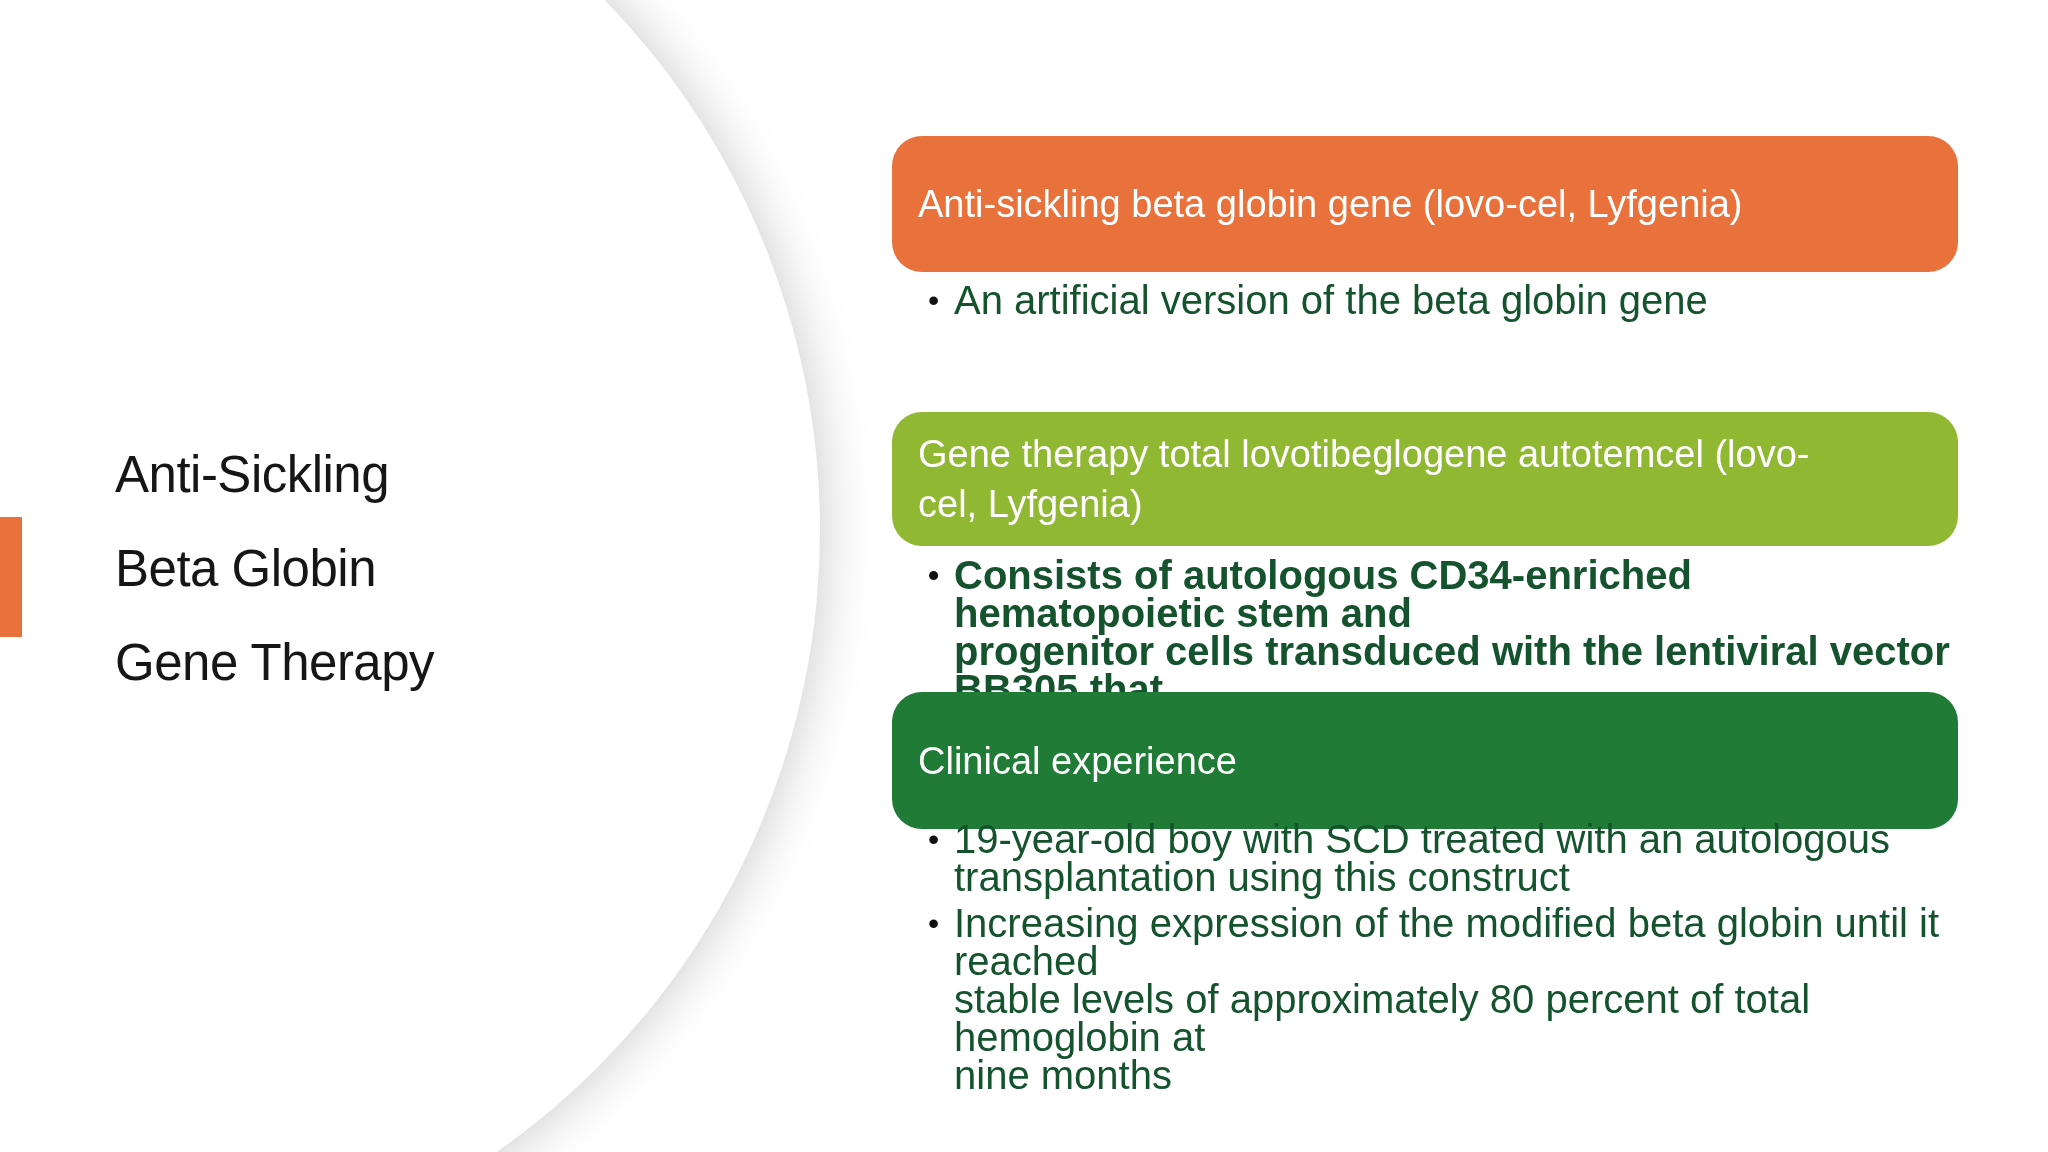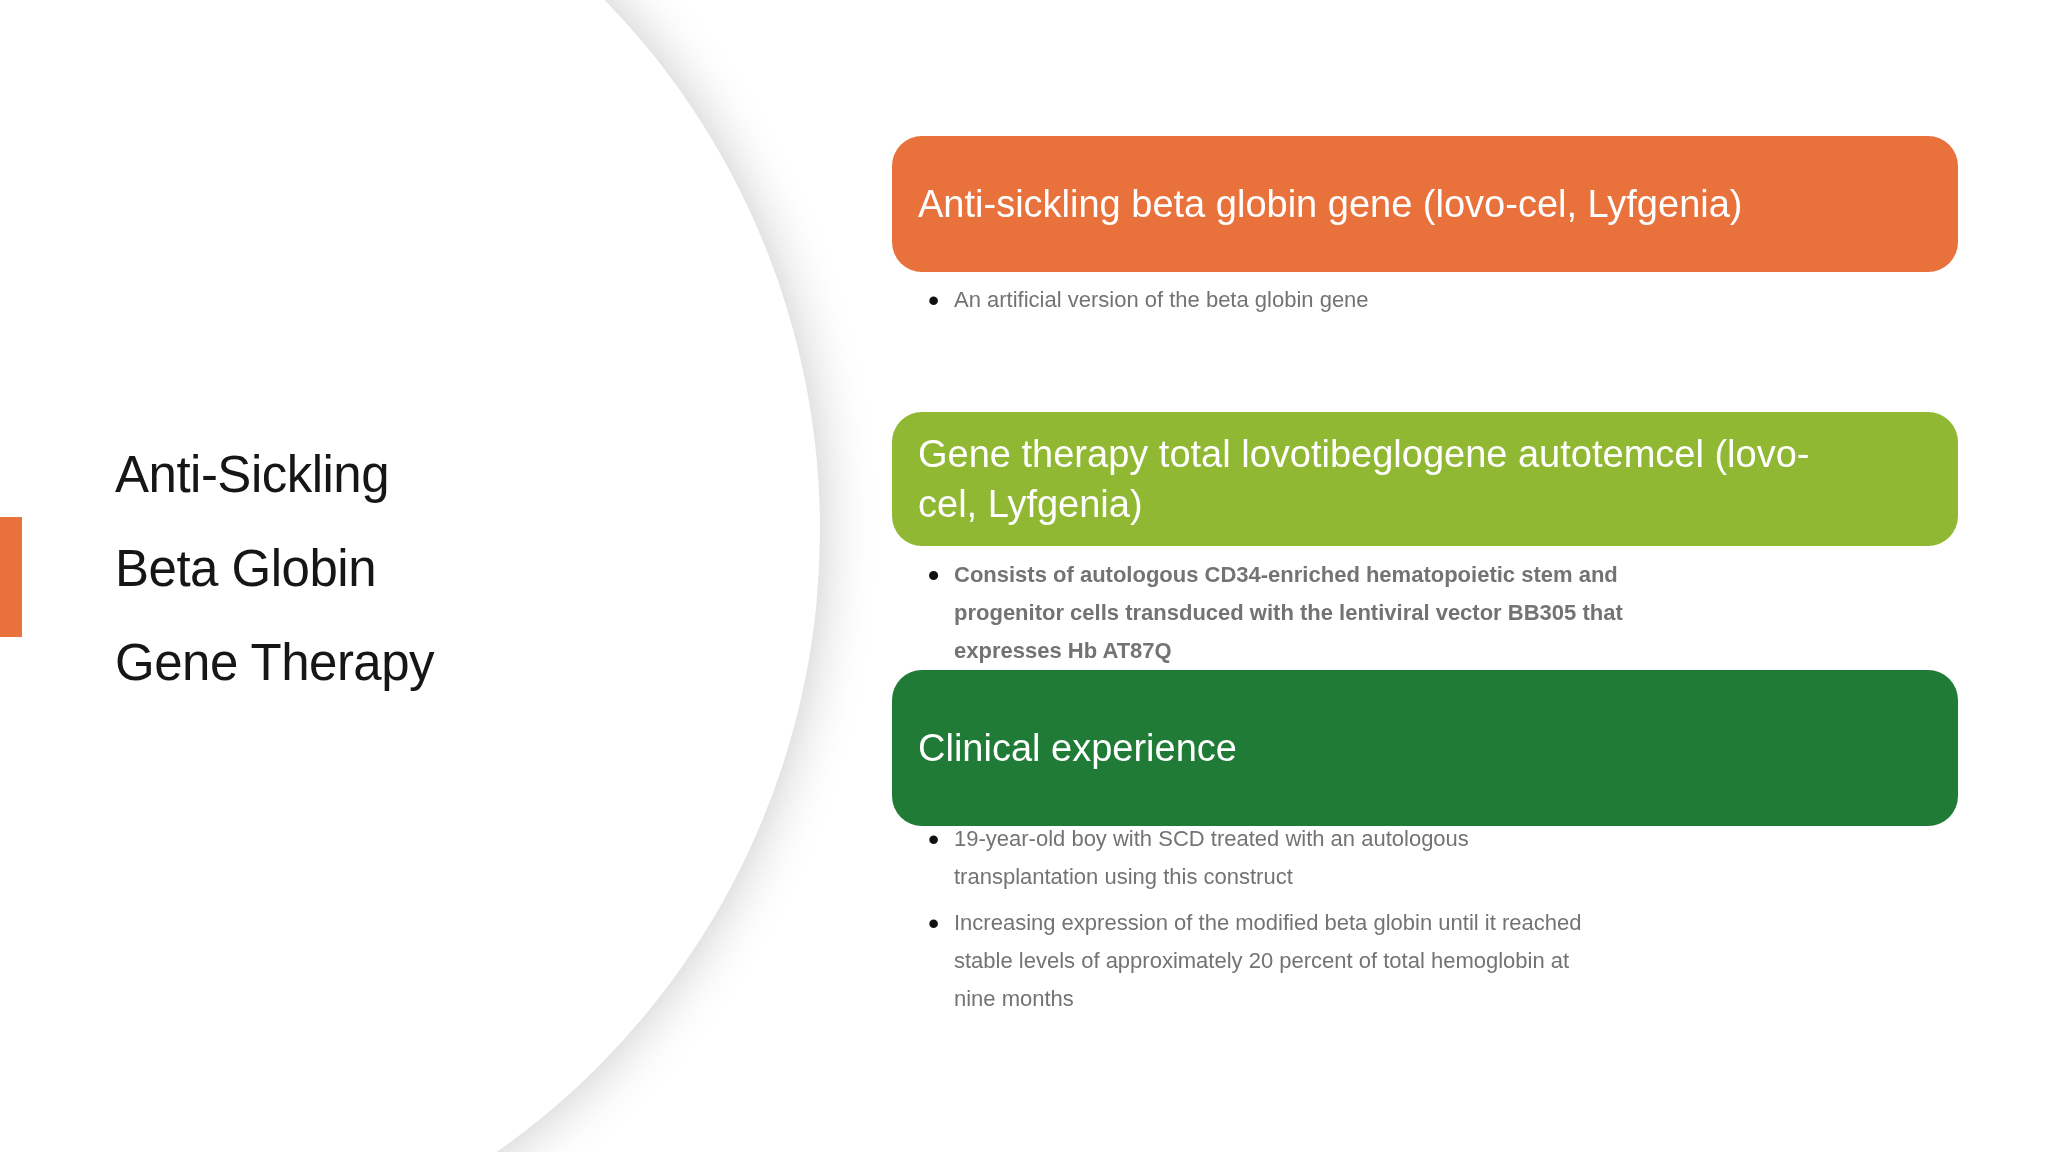--- a/index.html
+++ b/index.html
@@ -51,38 +51,38 @@
     box-sizing: border-box;
     padding: 12px 26px;
     color: #ffffff;
     font-size: 38px;
     line-height: 50px;
     white-space: pre-line;
     z-index: 2;
   }
   .hdr-0 { top: 136px; height: 136px; }
   .hdr-1 { top: 412px; height: 134px; }
-  .hdr-2 { top: 670px; height: 156px; }
+  .hdr-2 { top: 692px; height: 137px; }
   .bullet-list {
     position: absolute;
     left: 892px; width: 1066px;
     margin: 0; padding: 0;
     list-style: none;
     z-index: 2;
   }
   .ul-0 { top: 281px; }
   .ul-1 { top: 556px; font-weight: bold; }
   .ul-2 { top: 820px; }
   .bullet-item {
     position: relative;
     padding-left: 62px;
     margin: 0 0 8px 0;
-    font-size: 22px;
+    font-size: 40px;
     line-height: 38px;
-    color: #737373;
+    color: #14532d;
     white-space: pre-line;
   }
   .bullet-item::before {
     content: "\2022";
     position: absolute;
     left: 36px; top: 0;
     font-size: 32px;
     line-height: 38px;
     color: #111111;
   }
@@ -117,17 +117,17 @@
 expresses Hb AT87Q</li>
   </ul>
 
   <div class="section-header hdr-2" style="background: rgb(31, 123, 53);">
     <span>Clinical experience</span>
   </div>
   <ul class="bullet-list ul-2">
     <li class="bullet-item">19-year-old boy with SCD treated with an autologous
 transplantation using this construct</li>
     <li class="bullet-item">Increasing expression of the modified beta globin until it reached
-stable levels of approximately 20 percent of total hemoglobin at
+stable levels of approximately 80 percent of total hemoglobin at
 nine months</li>
   </ul>
 
 </div>
 
 </body></html>

